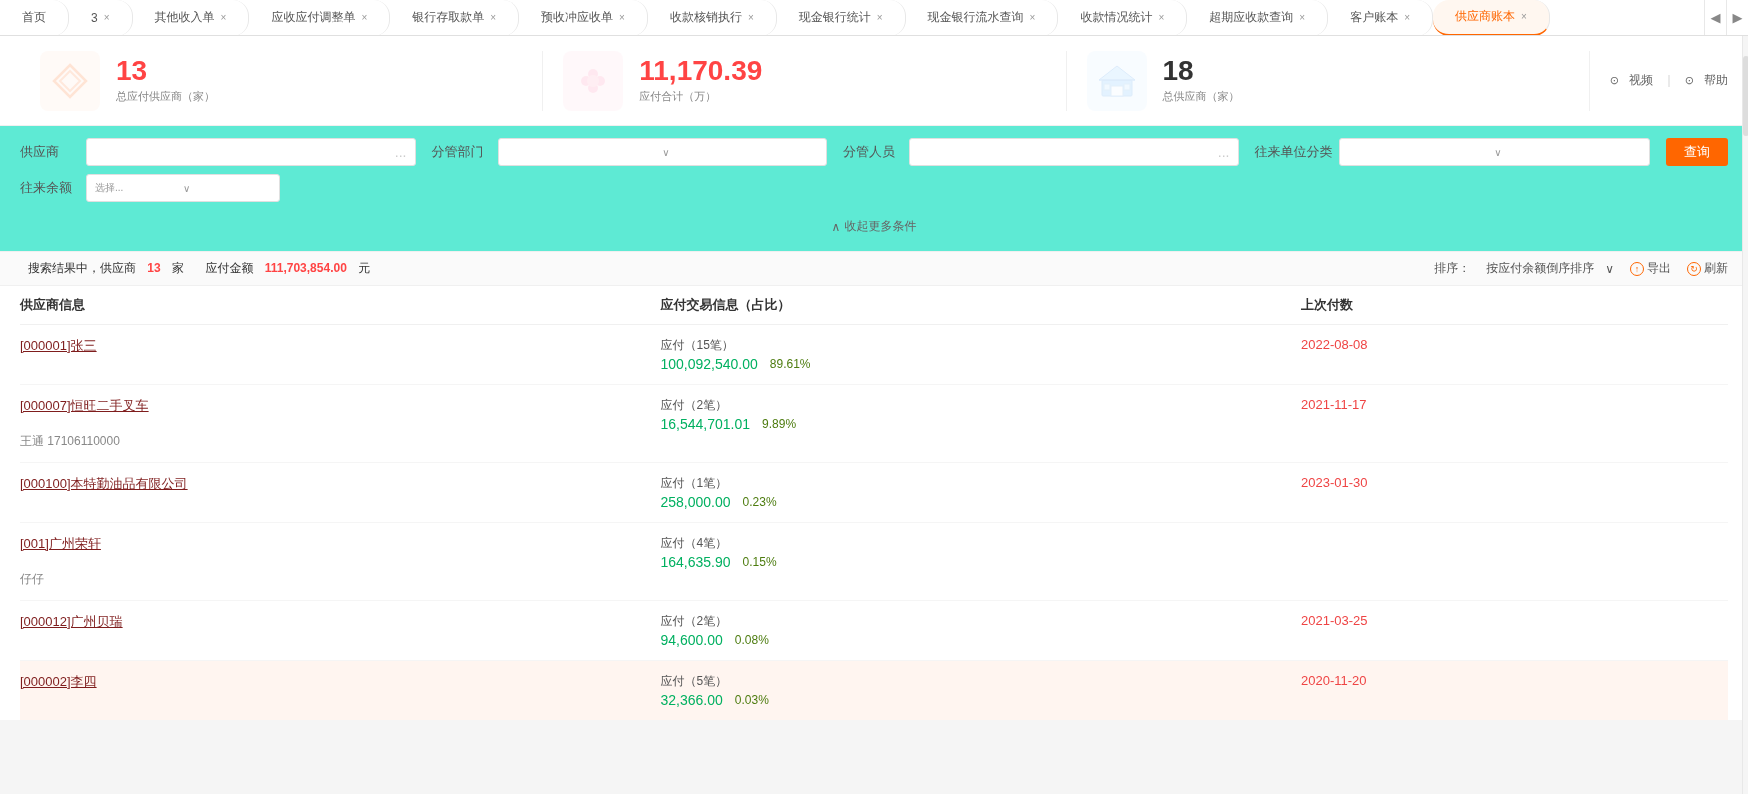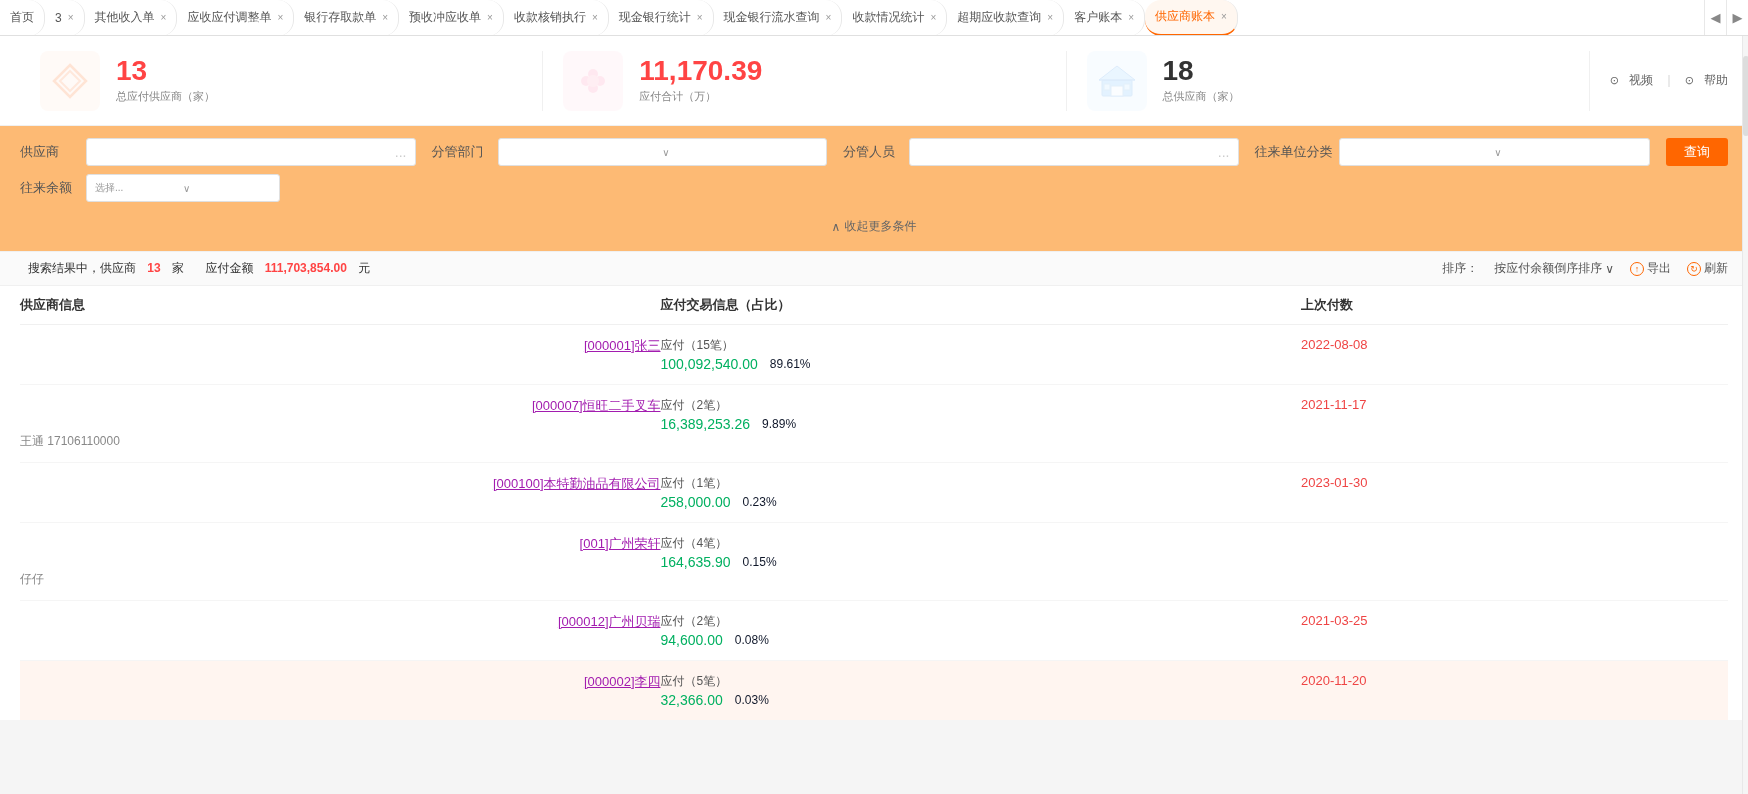--- a/index.html
+++ b/index.html
@@ -10,21 +10,21 @@
       background: #fff;
       border-bottom: 1px solid #e0e0e0;
       display: flex;
       align-items: center;
       height: 36px;
       overflow: hidden;
     }
     .nav-tab {
       display: inline-flex;
       align-items: center;
-      padding: 0 10px;
+      padding: 0 22px;
       height: 36px;
       white-space: nowrap;
       border-right: 1px solid #e8e8e8;
       cursor: pointer;
       font-size: 12px;
       color: #555;
       border-radius: 16px;
     }
     .nav-tab.active { background: #fff7f0; color: #ff6600; border-bottom: 2px solid #ff6600; }
     .nav-tab .close-x {
@@ -89,21 +89,21 @@
       gap: 10px;
       font-size: 12px;
       color: #666;
       padding-left: 20px;
     }
     .header-actions span { cursor: pointer; }
     .divider-v { color: #ccc; }
 
     
     .search-area {
-      background: #fdba74;
+      background: #5eead4;
       padding: 12px 20px 8px;
       border-bottom: 1px solid #f0f0f0;
     }
     .search-row {
       display: flex;
       align-items: center;
       gap: 16px;
       margin-bottom: 8px;
     }
     .search-field {
@@ -190,21 +190,21 @@
       align-items: center;
       gap: 16px;
       font-size: 12px;
       color: #555;
     }
     .sort-select {
       color: #555;
       cursor: pointer;
       display: flex;
       align-items: center;
-      gap: 3px;
+      gap: 11px;
     }
     .action-btn {
       display: flex;
       align-items: center;
       gap: 3px;
       cursor: pointer;
       color: #555;
     }
     .icon-circle {
       width: 14px;
@@ -235,39 +235,38 @@
     .table-row {
       display: grid;
       grid-template-columns: 3fr 3fr 2fr;
       padding: 12px 0;
       border-bottom: 1px solid #f5f5f5;
       align-items: start;
     }
     .table-row:last-child { border-bottom: none; }
     .table-row.highlighted { background: #fff5f0; margin: 0 -20px; padding: 12px 20px; }
     .supplier-name {
-      color: #a21caf;
+      color: #7f1d1d;
       text-decoration: underline;
       cursor: pointer;
       font-size: 13px;
-      text-align: right;
     }
     .supplier-sub {
       font-size: 12px;
       color: #888;
       margin-top: 18px;
     }
     .trans-label { font-size: 12px; color: #555; margin-bottom: 2px; }
     .trans-amount {
       font-size: 14px;
       color: #00b060;
       font-weight: 500;
       cursor: pointer;
     }
-    .trans-percent { font-size: 12px; color: #0f172a; margin-left: 12px; }
+    .trans-percent { font-size: 12px; color: #4d7c0f; margin-left: 12px; }
     .trans-row { display: flex; align-items: center; }
     .last-pay { font-size: 13px; color: #ef4444; }
 
     
     .main-content { overflow-y: auto; max-height: calc(794px - 36px - 90px - 90px - 40px - 36px); }
     ::-webkit-scrollbar { width: 6px; }
     ::-webkit-scrollbar-track { background: #f5f5f5; }
     ::-webkit-scrollbar-thumb { background: #ddd; border-radius: 3px; }
   </style>
 </head>
@@ -493,21 +492,21 @@
     </div>
 
     <div class="table-row">
       <div>
         <div class="supplier-name">[000007]恒旺二手叉车</div>
         <div class="supplier-sub">王通  17106110000</div>
       </div>
       <div>
         <div class="trans-label">应付（2笔）</div>
         <div class="trans-row">
-          <span class="trans-amount">16,389,253.26</span>
+          <span class="trans-amount">16,544,701.01</span>
           <span class="trans-percent">9.89%</span>
         </div>
       </div>
       <div class="last-pay">2021-11-17</div>
     </div>
 
     <div class="table-row">
       <div>
         <div class="supplier-name">[000100]本特勤油品有限公司</div>
       </div>

